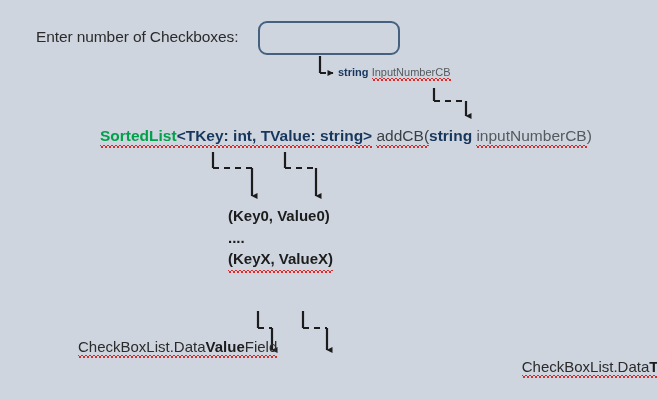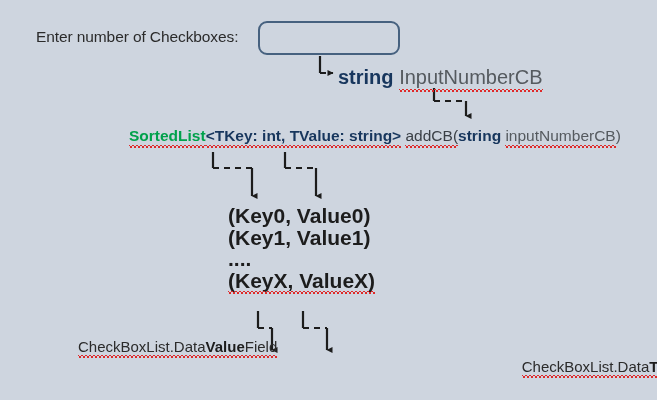--- a/index.html
+++ b/index.html
@@ -40,38 +40,37 @@
     border-radius: 9px;
     background: #ced5df;
   }
 
   
   .code-line { white-space: nowrap; }
 
   #string-decl {
     left: 338px;
     top: 66px;
-    font-size: 20px;
+    font-size: 11px;
     white-space: nowrap;
   }
   #string-decl .kw {
     color: #17365d;
     font-weight: bold;
   }
   #string-decl .ident {
     color: #555a5f;
     position: relative;
   }
 
   #sortedlist-line {
     left: 100px;
     top: 127px;
     font-size: 15.5px;
     white-space: nowrap;
-    margin-left: 29px;
   }
   #sortedlist-line .green {
     color: #00a14b;
     font-weight: bold;
   }
   #sortedlist-line .navy {
     color: #17365d;
     font-weight: bold;
   }
   #sortedlist-line .plain {
@@ -100,21 +99,21 @@
       linear-gradient(-45deg, transparent 40%, #e02020 40%, #e02020 60%, transparent 60%);
     background-size: 4px 4px;
     background-repeat: repeat-x;
     opacity: 0.95;
   }
 
   
   #kv-list {
     left: 228px;
     top: 205px;
-    font-size: 21px;
+    font-size: 15px;
     font-weight: bold;
     color: #1c1c1c;
     line-height: 21.5px;
   }
   #kv-list div { white-space: nowrap; }
 
   
   #notes {
     left: 362px;
     top: 205px;
@@ -219,21 +218,20 @@
   
   <div class="abs code-line" id="sortedlist-line">
     <span class="green sq">SortedList</span><span class="navy sq">&lt;TKey: int, TValue: string&gt;</span>
     <span class="plain sq">addCB(</span><span class="navy">string</span>
     <span class="grey sq">inputNumberCB</span><span class="grey">)</span>
   </div>
 
   
   <div class="abs" id="kv-list">
     <div>(Key0, Value0)</div>
-    <div>(Key1, Value1)</div>
     <div>....</div>
     <div class="sq">(KeyX, ValueX)</div>
   </div>
 
   
 
   
   <div class="abs bottom-label sq" id="bottom-value">
     <span>CheckBoxList.Data</span><b>Value</b><span>Field</span>
   </div>

